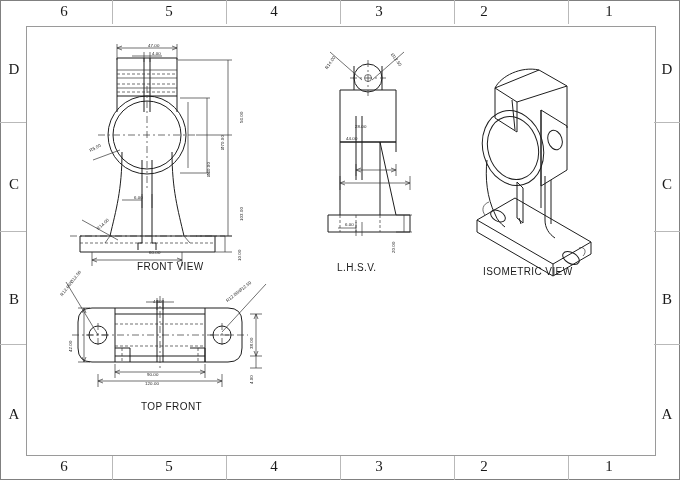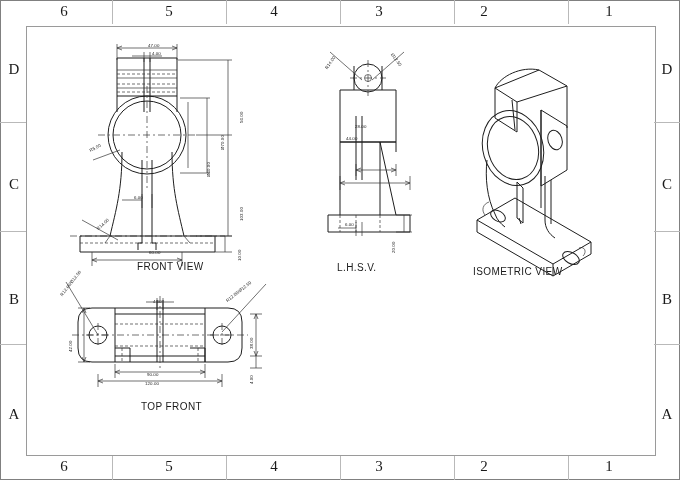--- a/index.html
+++ b/index.html
@@ -237,21 +237,21 @@
     <path class="st-thin" d="M30 167 C26 162 28 156 34 154"></path>
     <path class="st-thin" d="M124 200 C130 198 132 204 128 208"></path>
 
     <ellipse class="st" cx="43" cy="168" rx="8" ry="5" transform="rotate(30 43 168)"></ellipse>
     <ellipse class="st" cx="116" cy="210" rx="9" ry="5.5" transform="rotate(30 116 210)"></ellipse>
 
     <path class="st" d="M90 172 C90 180 94 186 100 190"></path>
     <path class="st" d="M40 166 C42 172 46 176 50 179"></path>
   </svg>
 
-  <div class="viewlabel" style="left:473px;top:266px;">ISOMETRIC VIEW</div>
+  <div class="viewlabel" style="left:483px;top:266px;">ISOMETRIC VIEW</div>
 
   <svg style="left:70px;top:292px;width:200px;height:100px;" viewBox="0 0 200 100">
 
     <path class="st" d="M22 16 L158 16 Q172 16 172 30 L172 56 Q172 70 158 70 L22 70 Q8 70 8 56 L8 30 Q8 16 22 16 Z"></path>
 
     <path class="st" d="M45 16 L45 70 M135 16 L135 70"></path>
     <path class="st" d="M45 22 L135 22 M45 64 L135 64"></path>
 
     <path class="st-dash" d="M45 32 L135 32 M45 54 L135 54"></path>
     <path class="st-cen" d="M2 43 L178 43"></path>

